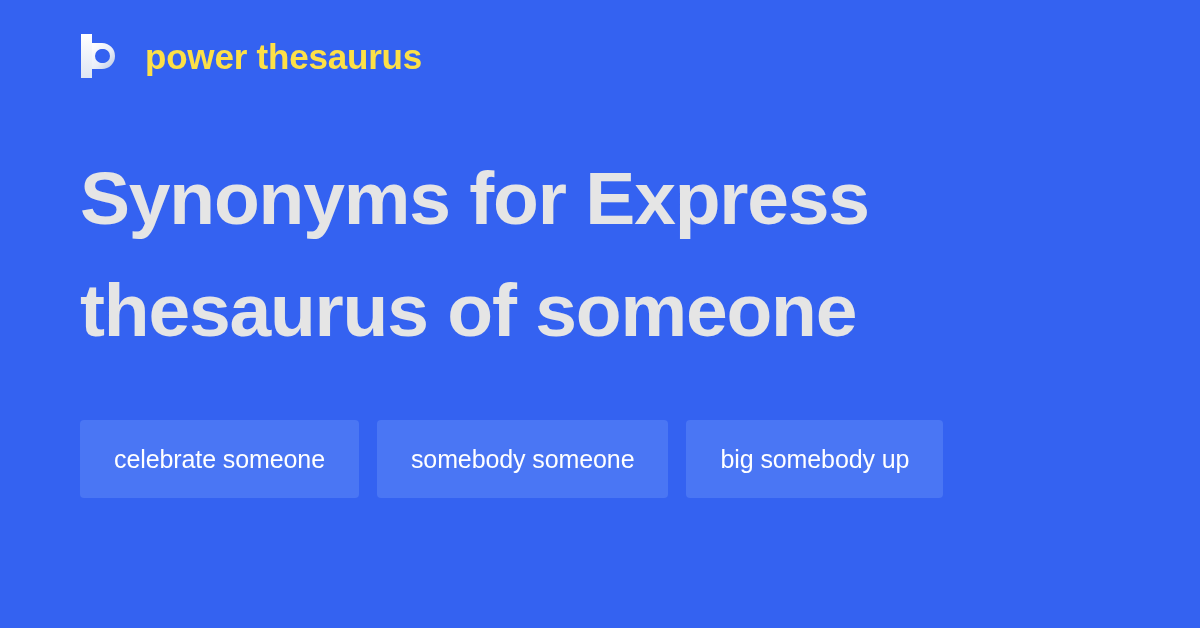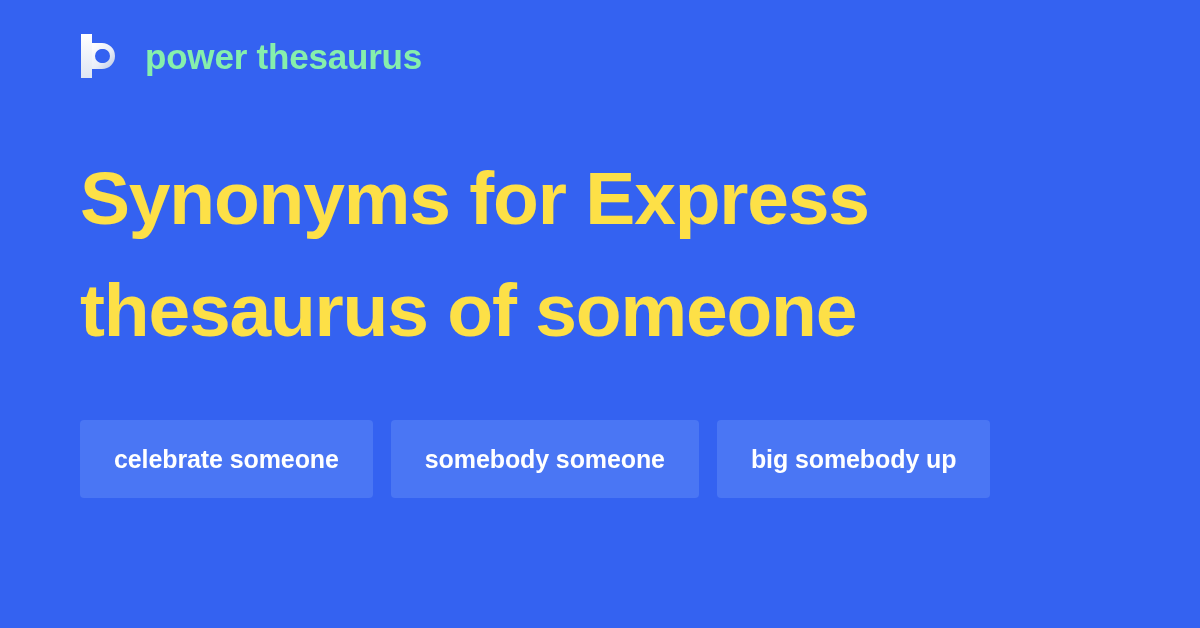--- a/index.html
+++ b/index.html
@@ -40,32 +40,32 @@
     width: 44px;
     height: 46px;
     display: block;
     flex: 0 0 auto;
   }
 
   .brand-name {
     font-size: 35px;
     font-weight: 700;
     letter-spacing: -0.2px;
-    color: #86efac;
+    color: #fde047;
     line-height: 1;
     white-space: nowrap;
   }
 
   
   .headline {
     position: absolute;
     left: 80px;
     top: 142px;
     width: 1000px;
-    color: #fde047;
+    color: #e5e5e5;
     font-size: 75px;
     font-weight: 700;
     line-height: 112px;
     letter-spacing: -1.2px;
   }
 
   .headline-line { display: block; white-space: nowrap; }
 
   
   .chips {
@@ -82,21 +82,21 @@
   .chip {
     height: 78px;
     background: #4a76f4;
     border-radius: 4px;
     display: flex;
     align-items: center;
     justify-content: center;
     padding: 0 34px;
     color: #ffffff;
     font-size: 25px;
-    font-weight: 700;
+    font-weight: 400;
     letter-spacing: -0.1px;
     white-space: nowrap;
     cursor: pointer;
   }
 </style>
 </head>
 <body>
 
 <div class="card">
 

